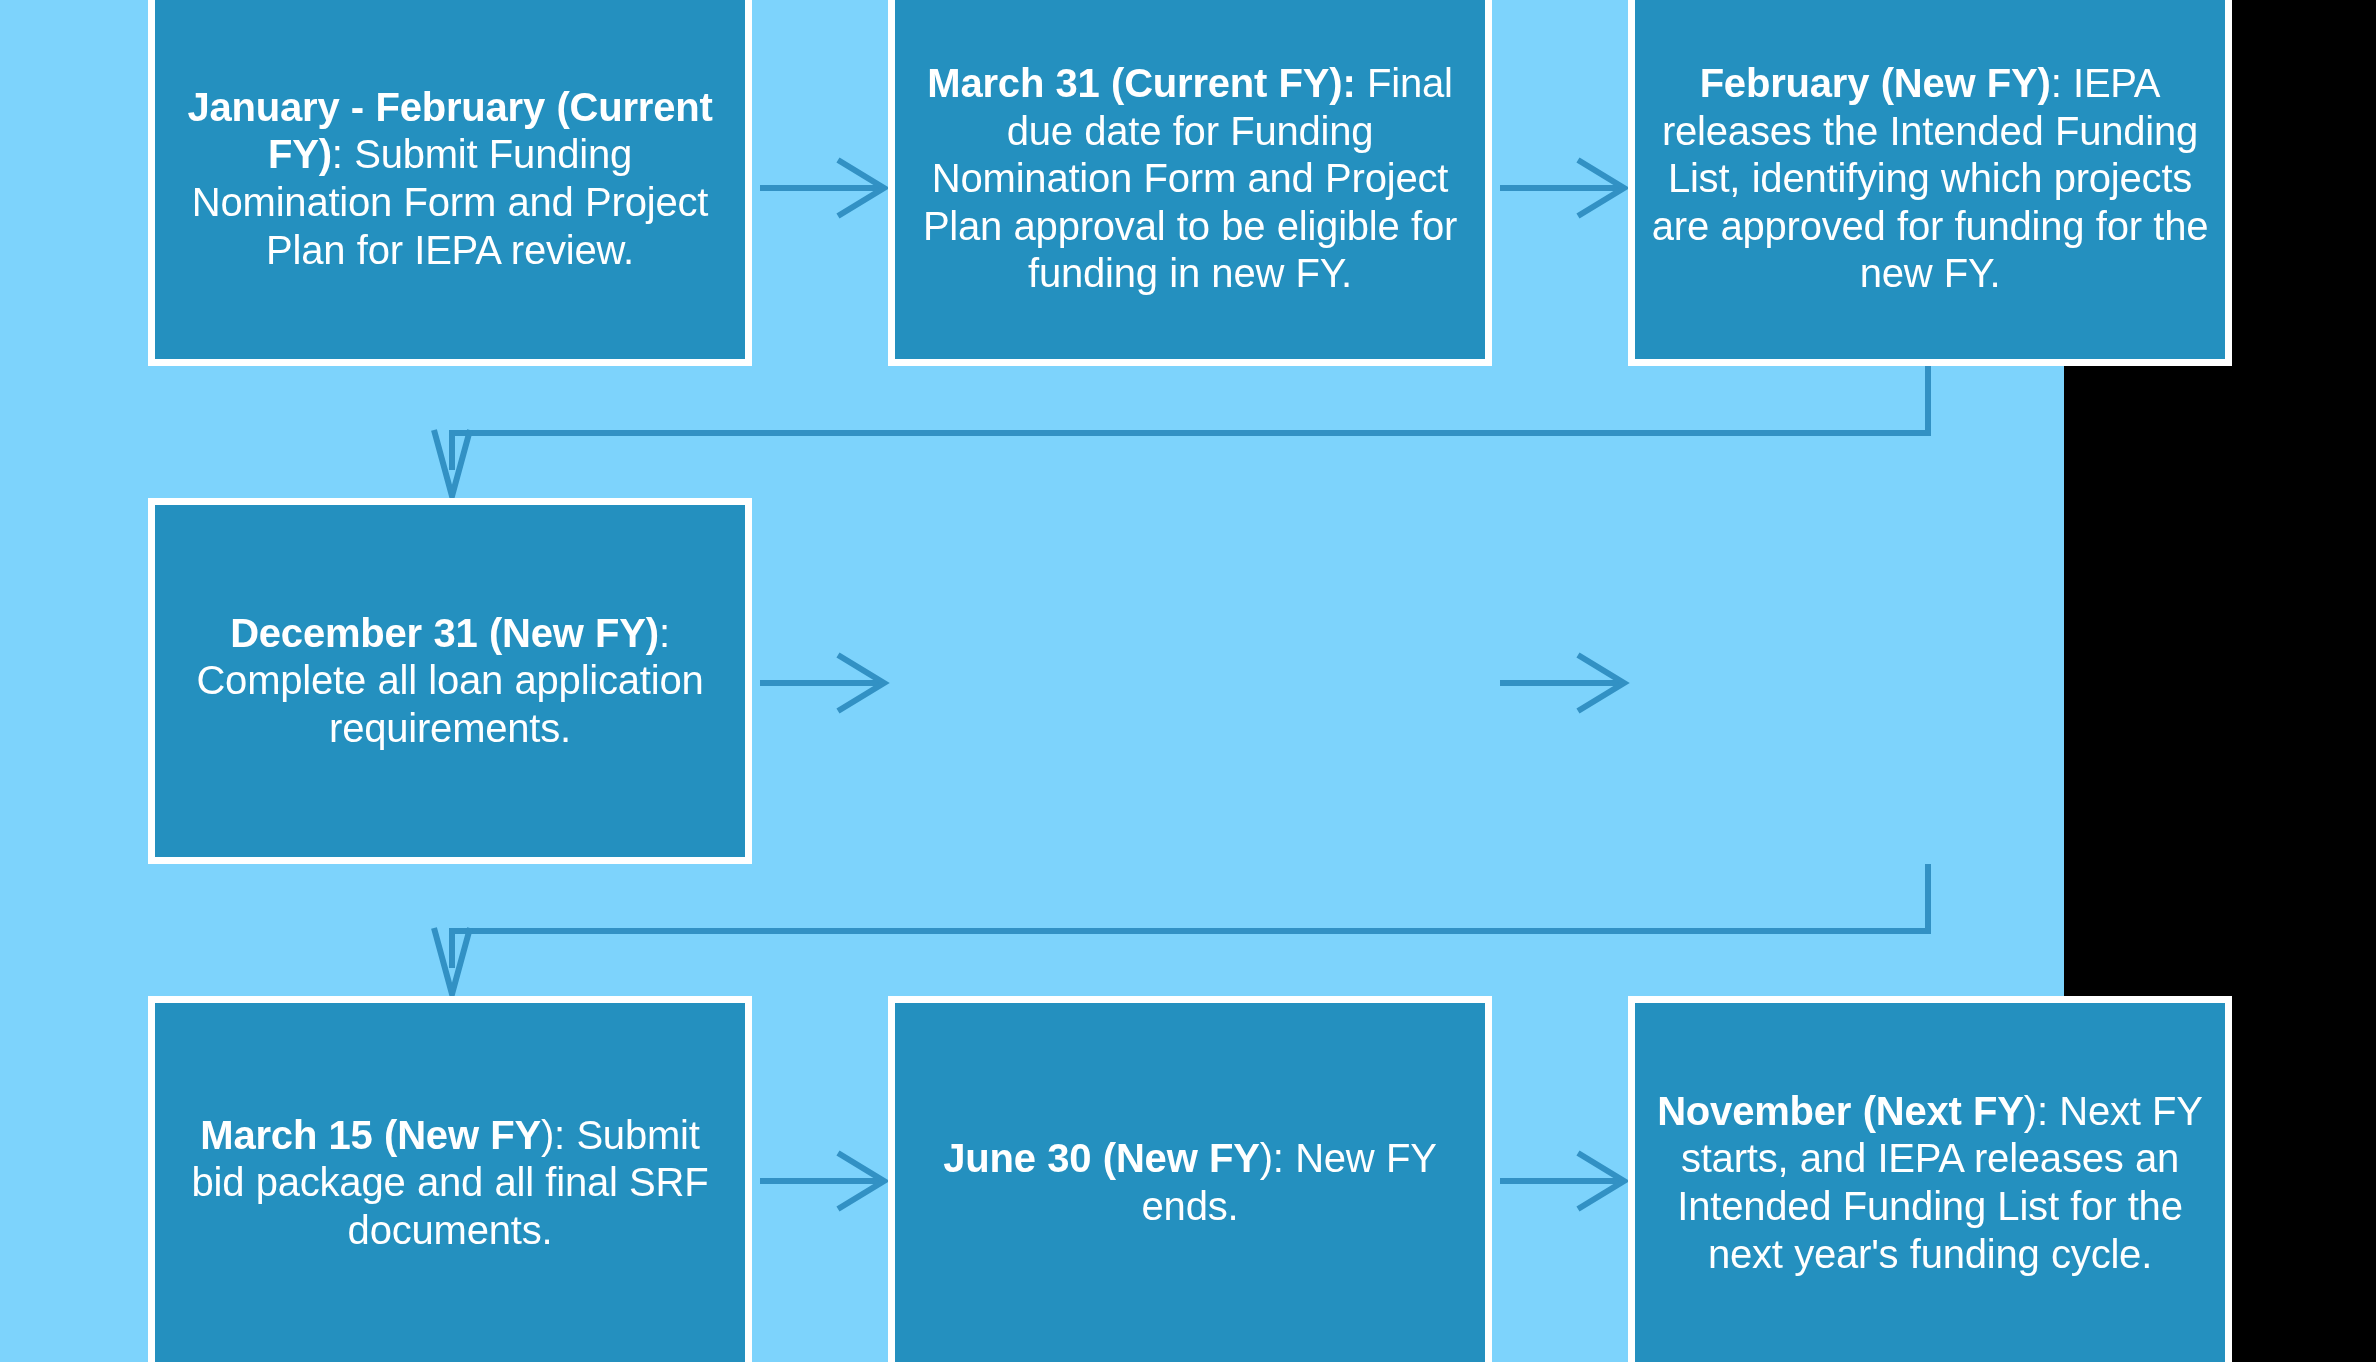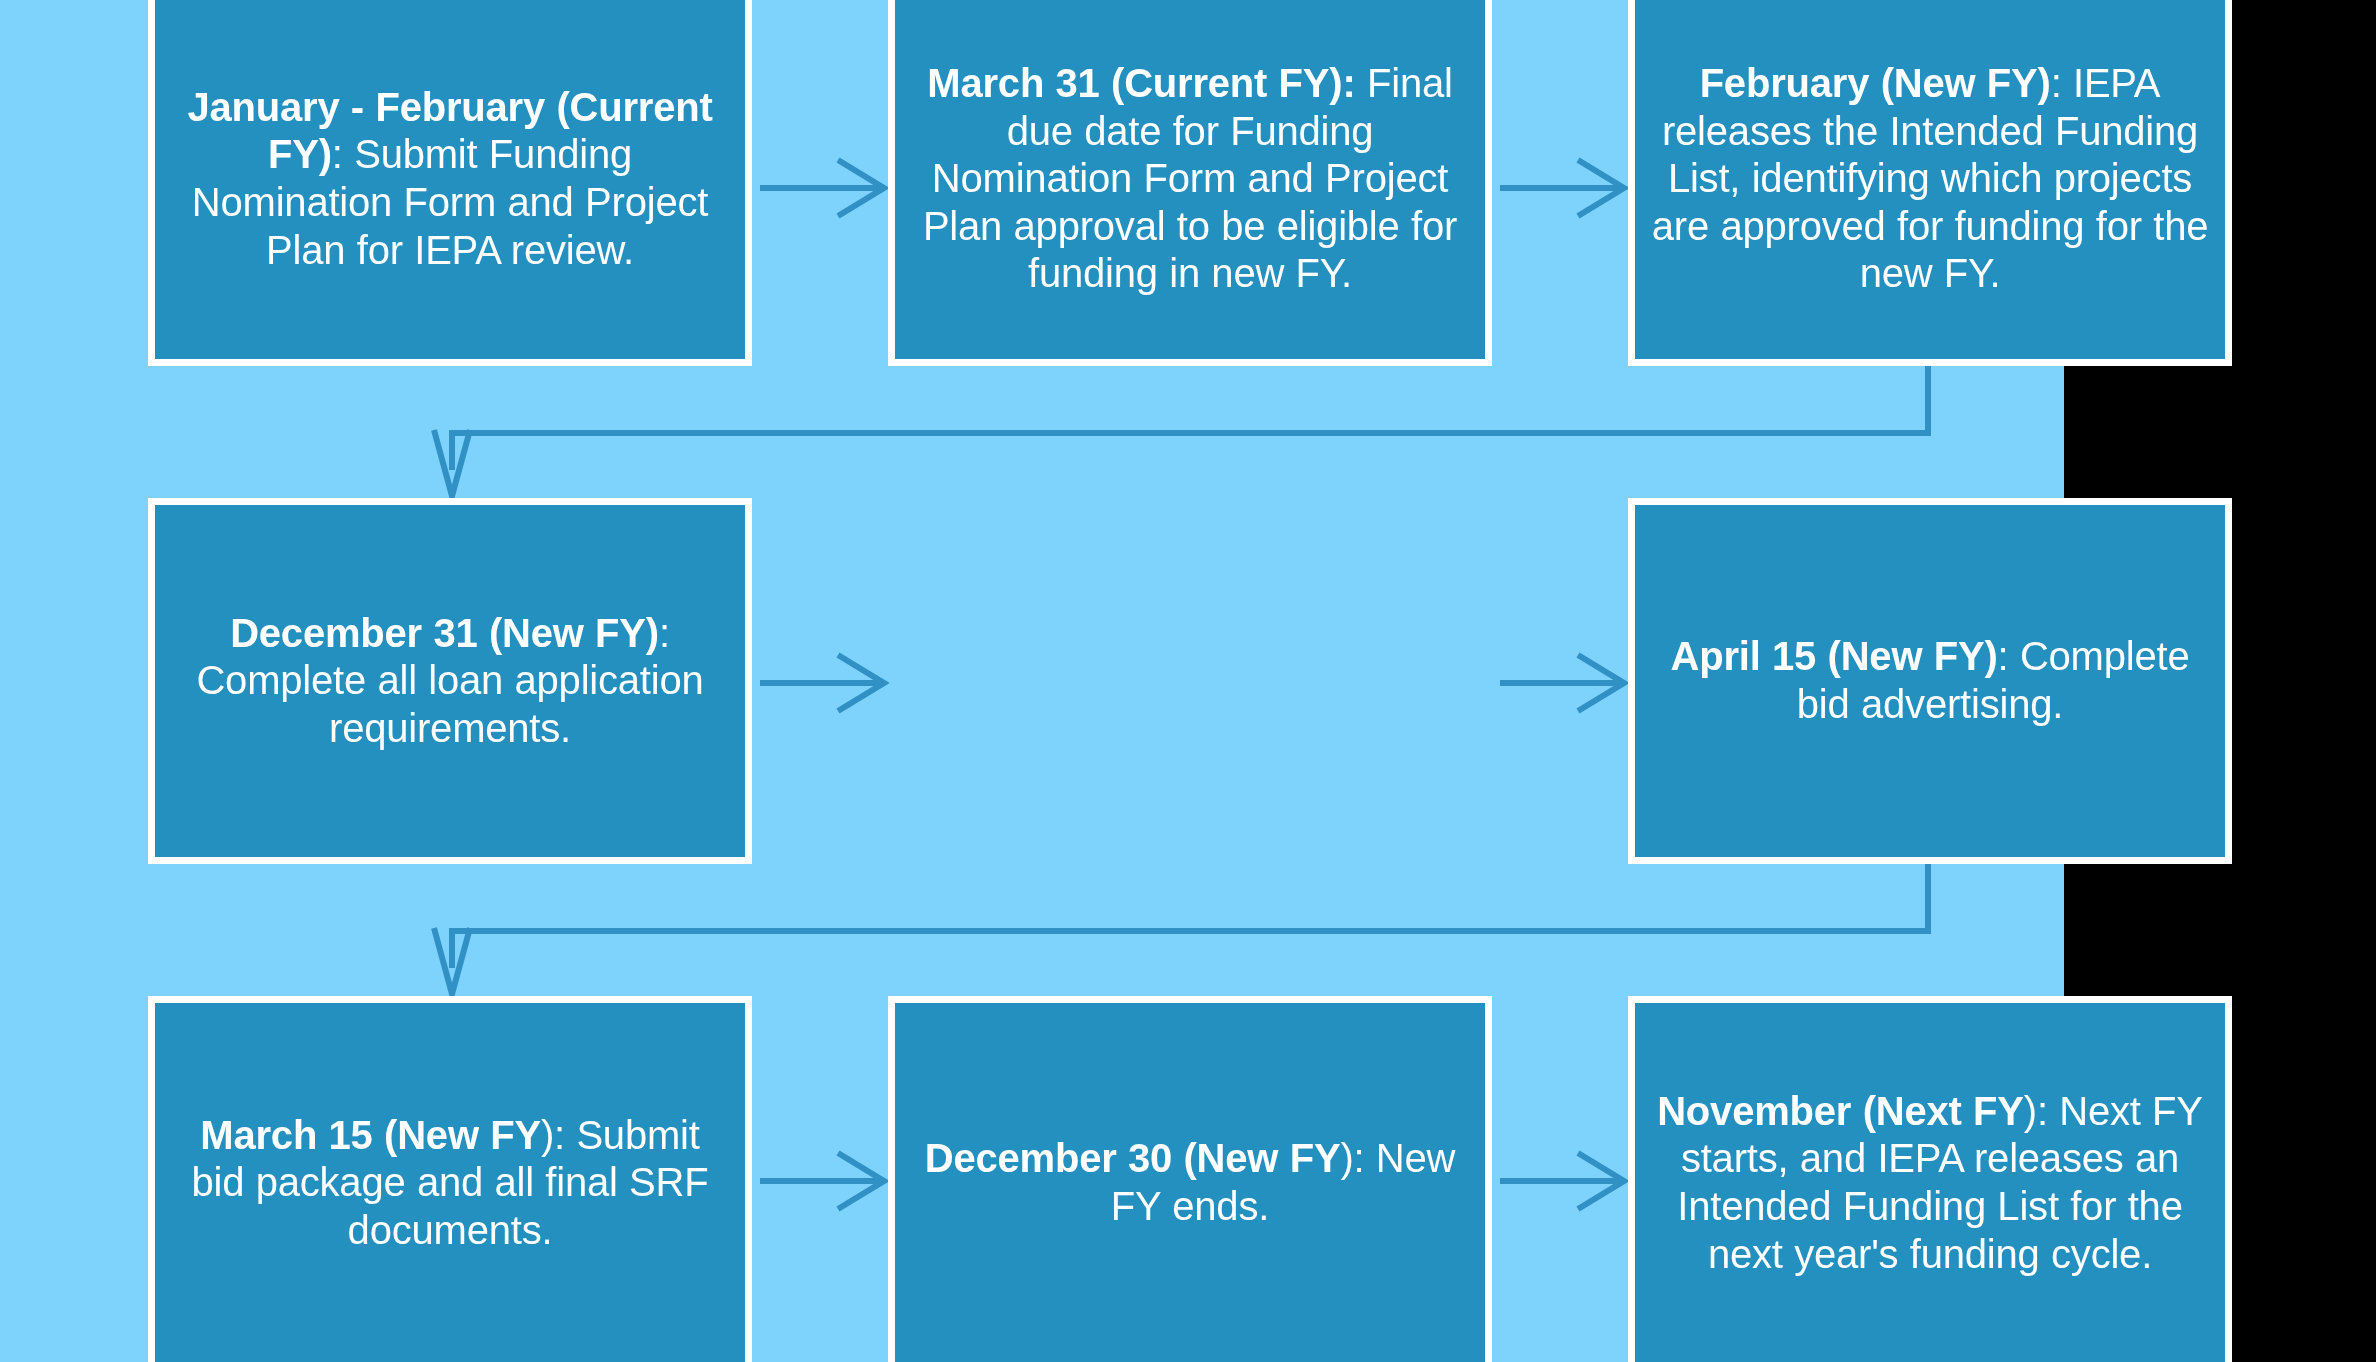--- a/index.html
+++ b/index.html
@@ -127,29 +127,26 @@
 
   <div class="node row1 col3">
     <div class="txt"><b>February (New FY)</b><span>: IEPA releases the Intended Funding List, identifying which projects are approved for funding for the new FY.</span></div>
   </div>
 
   <div class="node row2 col1">
     <div class="txt"><b>December 31 (New FY)</b><span>: Complete all loan application requirements.</span></div>
   </div>
 
 
-  <div class="node row2 col3">
-    <div class="txt"><b>April 15 (New FY)</b><span>: Complete bid advertising.</span></div>
-  </div>
 
   <div class="node row3 col1">
     <div class="txt"><b>March 15 (New FY</b><span>): Submit bid package and all final SRF documents.</span></div>
   </div>
 
   <div class="node row3 col2">
-    <div class="txt"><b>December 30 (New FY</b><span>): New FY ends.</span></div>
+    <div class="txt"><b>June 30 (New FY</b><span>): New FY ends.</span></div>
   </div>
 
   <div class="node row3 col3">
     <div class="txt"><b>November (Next FY</b><span>): Next FY starts, and IEPA releases an Intended Funding List for the next year's funding cycle.</span></div>
   </div>
 
 </div>
 
 </body></html>

